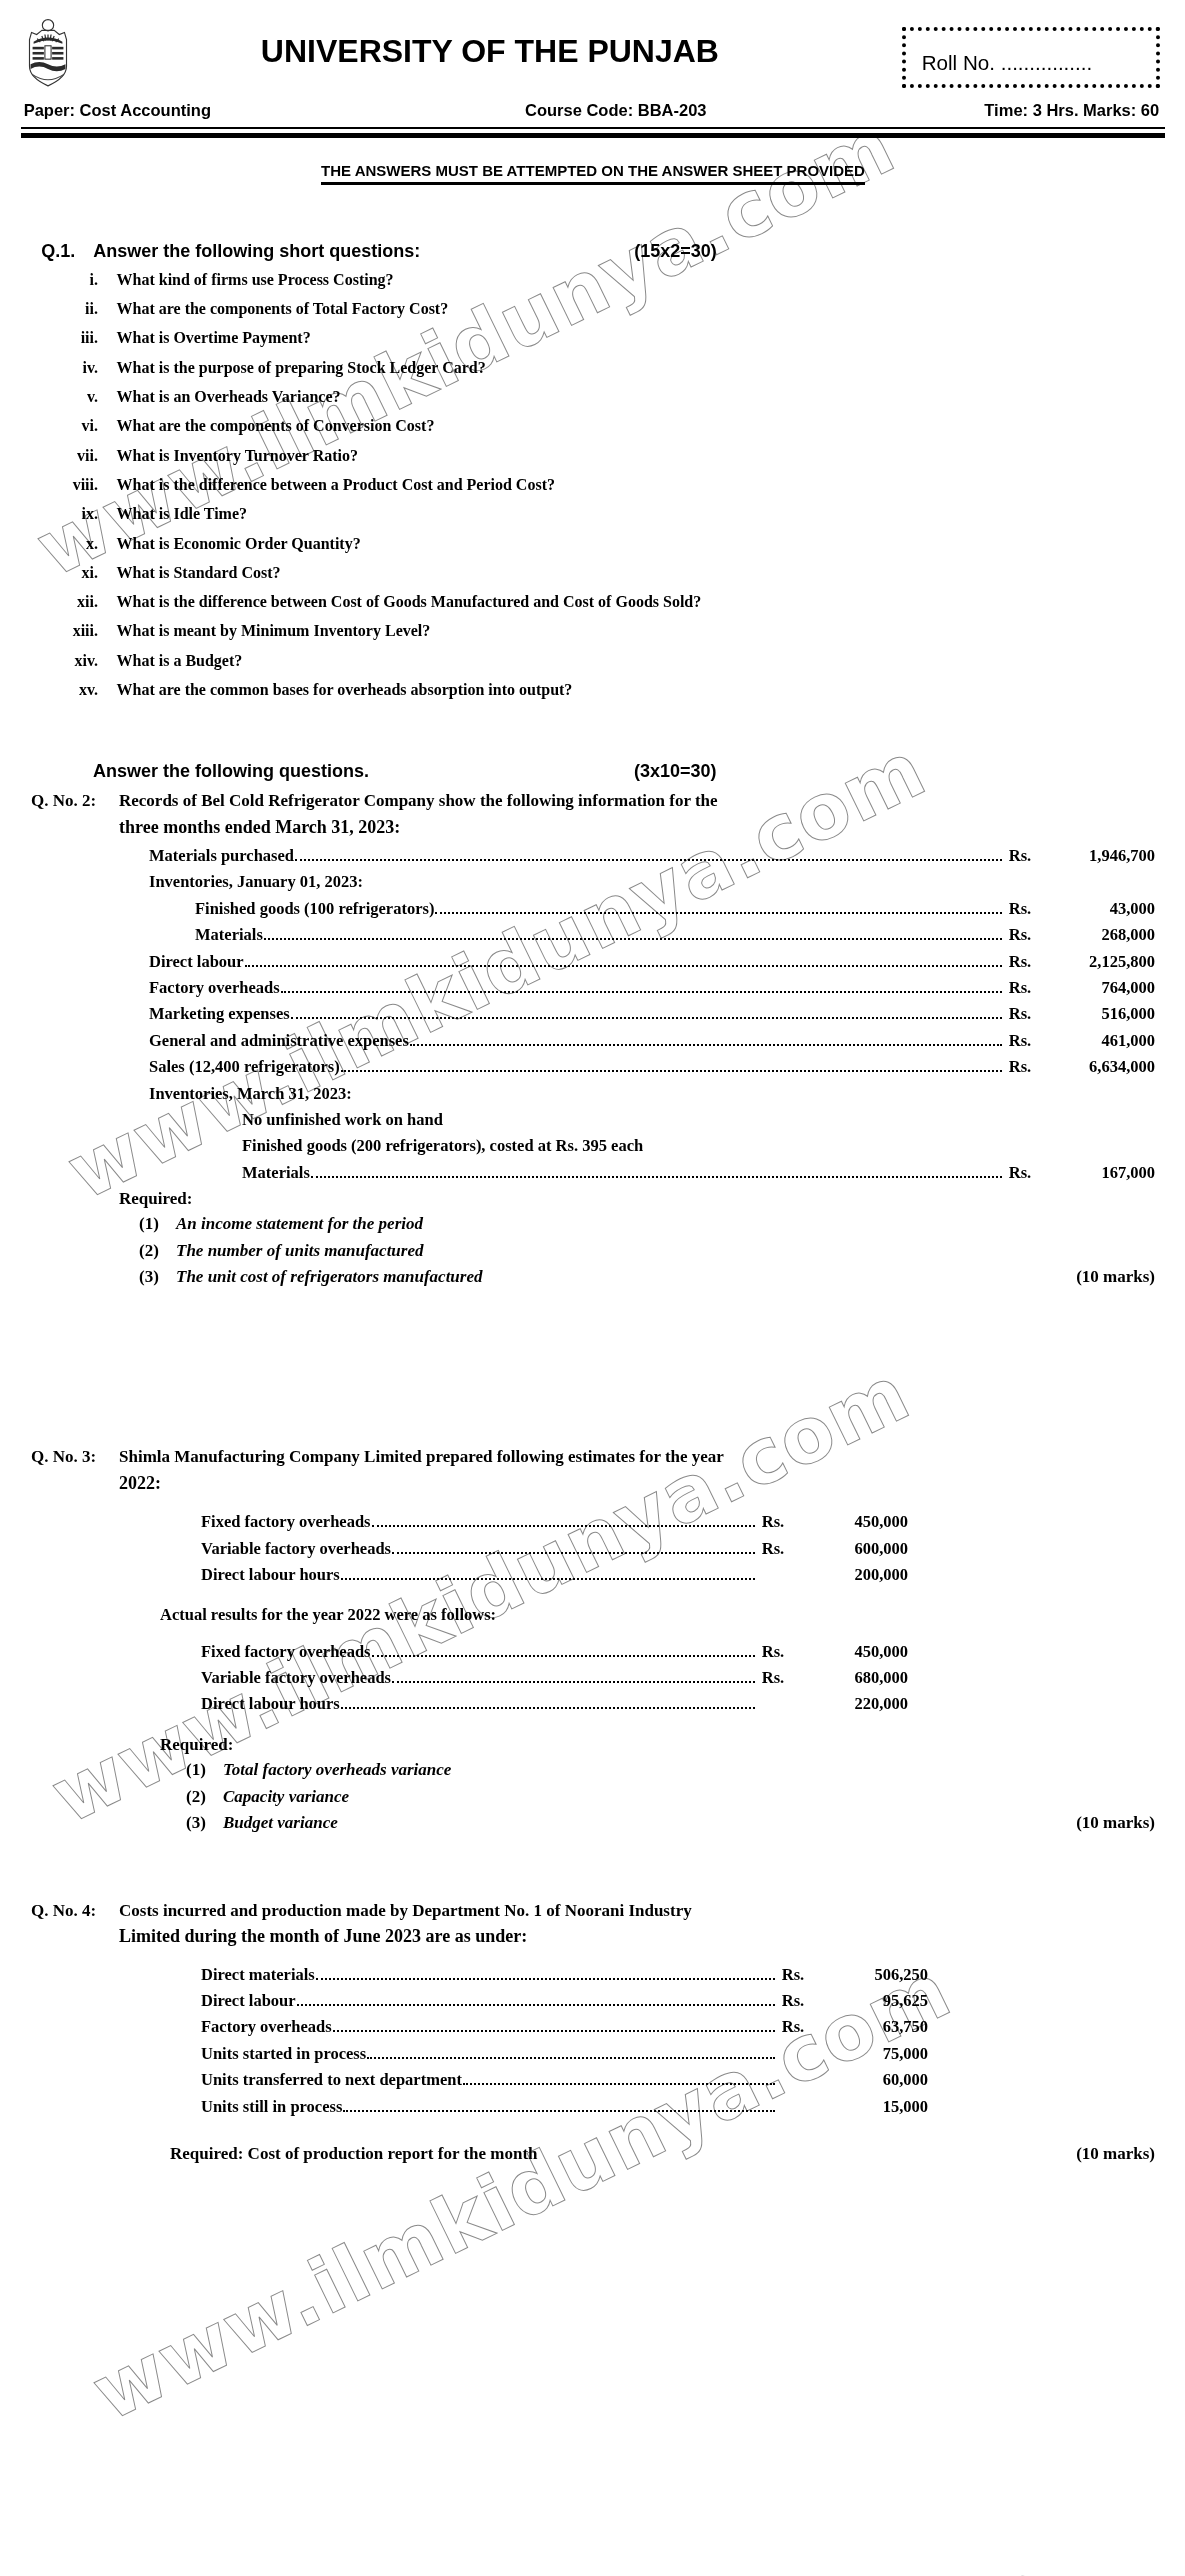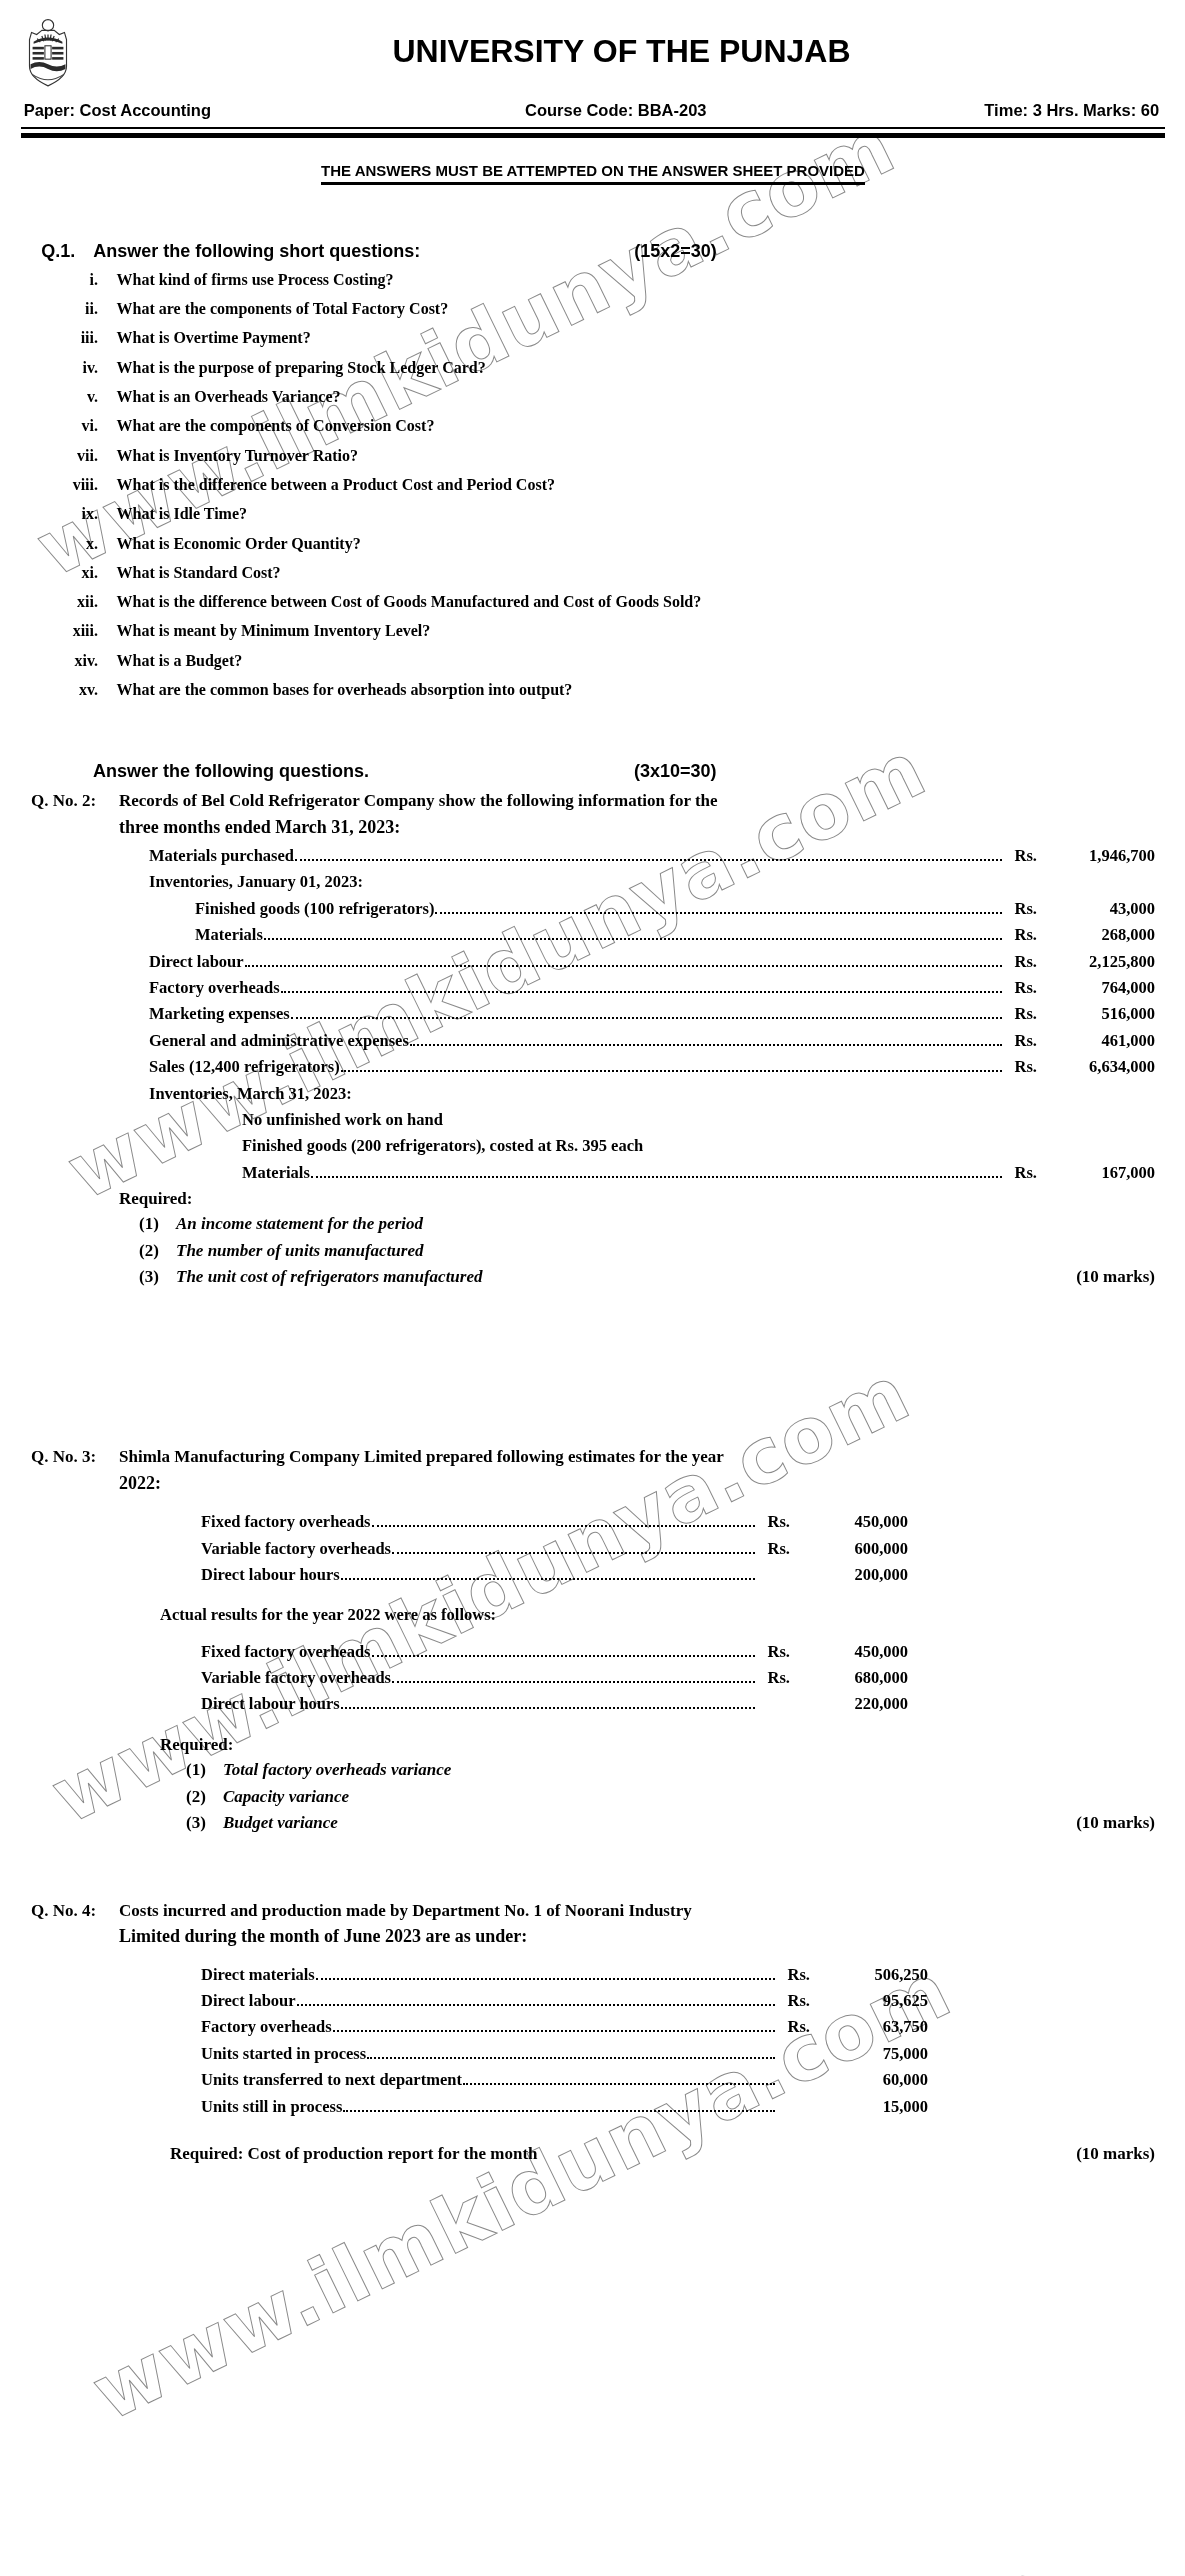--- a/index.html
+++ b/index.html
@@ -213,21 +213,21 @@
   }
   .drow .dlabel { white-space: nowrap; }
   .drow .dleader {
     flex: 1 1 auto;
     border-bottom: 2.1px dotted #000;
     margin: 0 1px 4.6px 1px;
     min-width: 10.3px;
   }
   .drow .dcur {
     flex: 0 0 34px;
-    text-align: right;
+    text-align: center;
     white-space: nowrap;
   }
   .drow .dval {
     flex: 0 0 118px;
     text-align: right;
     white-space: nowrap;
   }
   .drow.no-cur .dval { flex: 0 0 152px; }
   .drow.plain { }
   .drow.plain .dfull { white-space: nowrap; }
@@ -308,20 +308,23 @@
             <path d="M18 92 q17 -9 34 0 q17 9 34 0 v9 q-17 9 -34 0 q-17 -9 -34 0 z"></path>
           </g>
           <path d="M22 112 Q52 132 82 112" fill="none" stroke="#444" stroke-width="2"></path>
         </svg>
       </div>
 
       <div class="hdr-mid">
         <div class="uni-title">UNIVERSITY OF THE PUNJAB</div>
       </div>
 
+      <div class="rollbox">
+        <div class="rollbox-label">Roll No. ................</div>
+      </div>
     </div>
 
     <div class="hdr-row2">
       <div class="hdr-paper">Paper: Cost Accounting</div>
       <div class="hdr-course">Course Code: BBA-203</div>
       <div class="hdr-time">Time: 3 Hrs.   Marks: 60</div>
     </div>
   </div>
 
   <div class="rule-double"></div>

